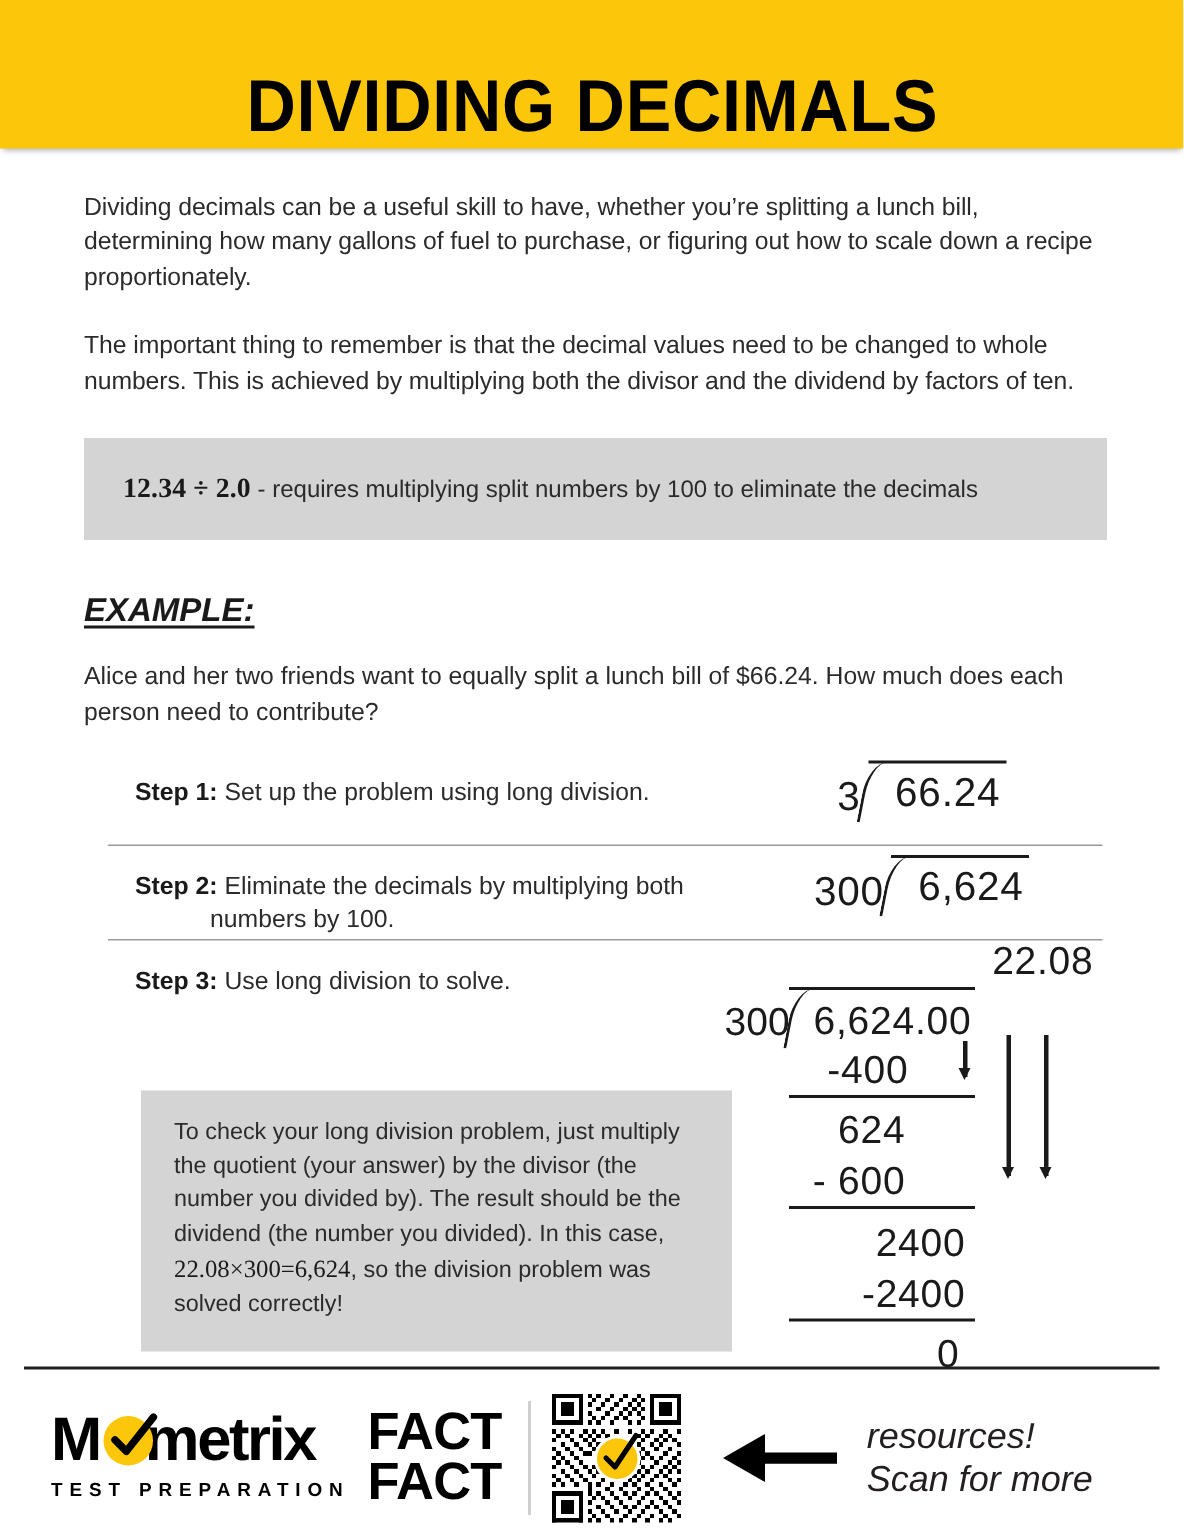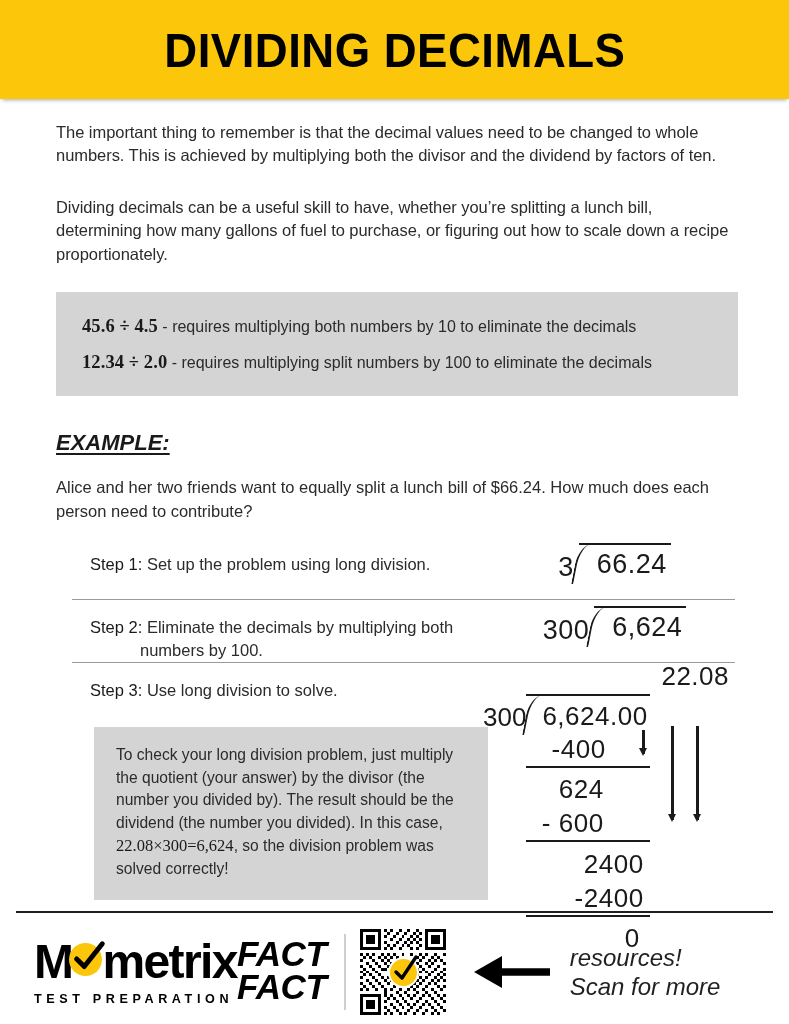--- a/index.html
+++ b/index.html
@@ -12,21 +12,21 @@
     color: #231f20;
     overflow: hidden;
     position: relative;
   }
 
   
   .banner {
     background: #fcc60b;
     height: 99px;
     display: flex;
-    align-items: center;
+    align-items: flex-end;
     justify-content: center;
     box-shadow: 0 3px 4px -2px rgba(0,0,0,0.35);
   }
   .banner-title {
     font-family: "Liberation Sans Narrow", "Liberation Sans", sans-serif;
     font-weight: bold;
     font-size: 49px;
     letter-spacing: 0.5px;
     color: #000000;
     transform: scaleX(0.93);
@@ -95,21 +95,21 @@
     width: 440px;
     padding-left: 34px;
     padding-top: 16px;
   }
   .step-text {
     font-size: 16.5px;
     line-height: 1.36;
     color: #2b2b2b;
   }
   .step-num {
-    font-weight: normal;
+    font-weight: bold;
     color: #1a1a1a;
   }
   .step-cont {
     display: block;
     padding-left: 50px;
   }
   .step-right {
     flex: 1;
     display: flex;
     justify-content: center;
@@ -259,21 +259,21 @@
     align-items: center;
     padding: 0 28px 0 34px;
   }
 
   
   .logo-block { display: flex; align-items: flex-start; }
   .logo-main { position: relative; }
   .logo-word {
     font-family: "Liberation Sans", sans-serif;
     font-weight: bold;
-    font-size: 48px;
+    font-size: 41px;
     letter-spacing: -1.6px;
     color: #000;
     line-height: 1;
     white-space: nowrap;
   }
   .logo-o-slot { display: inline-block; width: 30px; }
   .logo-badge {
     position: absolute;
     left: 35px;
     top: 5px;
@@ -292,23 +292,22 @@
   .logo-tagline {
     font-family: "Liberation Sans", sans-serif;
     font-weight: bold;
     font-size: 12.6px;
     letter-spacing: 4.6px;
     color: #000;
     margin-top: 6px;
     white-space: nowrap;
   }
   .logo-fact {
-    margin-left: 0;
+    margin-left: 12px;
     line-height: 0.93;
-    font-style: italic;
   }
   .logo-fact div {
     font-family: "Liberation Sans", sans-serif;
     font-weight: bold;
     font-size: 35px;
     letter-spacing: -0.5px;
     color: #000;
   }
 
   .footer-sep {
@@ -342,27 +341,24 @@
 </style>
 </head>
 <body>
 
 <div class="banner">
   <div class="banner-title">DIVIDING DECIMALS</div>
 </div>
 
 <div class="content">
 
+  <p class="intro-para">Dividing decimals can be a useful skill to have, whether you’re splitting a lunch bill, determining how many gallons of fuel to purchase, or figuring out how to scale down a recipe proportionately.</p>
   <p class="intro-para second">The important thing to remember is that the decimal values need to be changed to whole numbers. This is achieved by multiplying both the divisor and the dividend by factors of ten.</p>
-  <p class="intro-para">Dividing decimals can be a useful skill to have, whether you’re splitting a lunch bill, determining how many gallons of fuel to purchase, or figuring out how to scale down a recipe proportionately.</p>
 
   <div class="rule-box">
-    <div class="rule-line">
-      <span class="rule-expr">45.6 ÷ 4.5</span><span> - requires multiplying both numbers by 10 to eliminate the decimals</span>
-    </div>
     <div class="rule-line">
       <span class="rule-expr">12.34 ÷ 2.0</span><span> - requires multiplying split numbers by 100 to eliminate the decimals</span>
     </div>
   </div>
 
   <div class="example-label">EXAMPLE:</div>
   <p class="example-question">Alice and her two friends want to equally split a lunch bill of $66.24. How much does each person need to contribute?</p>
 
   <div class="steps">
 

